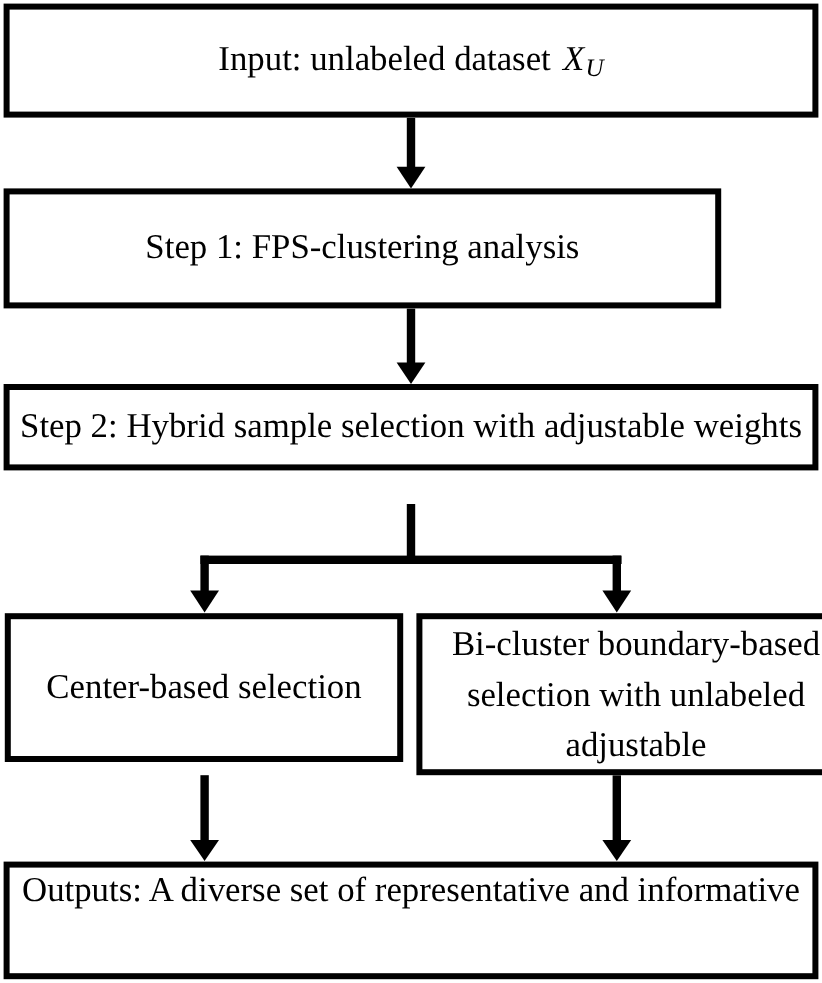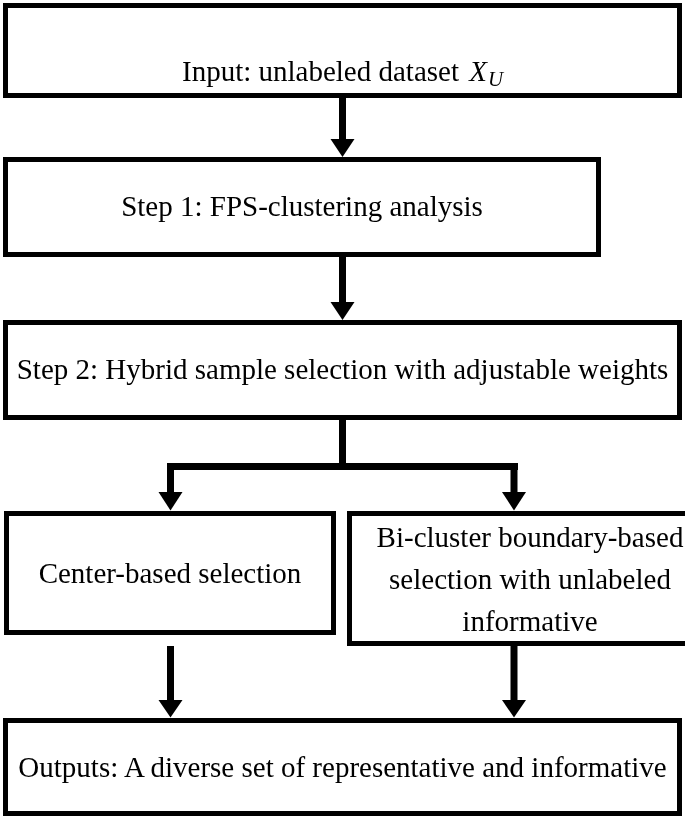--- a/index.html
+++ b/index.html
@@ -23,26 +23,26 @@
     border:5px solid var(--ink);
     background:var(--bg);
     display:flex;
     flex-direction:column;
     align-items:center;
     justify-content:center;
     text-align:center;
     font-size:29px;
     line-height:1.28;
   }
-  .box-input   { left:3px;   top:3px;   width:679px; height:95px;justify-content:flex-end;  }
+  .box-input   { left:3px;   top:3px;   width:679px; height:95px;  }
   .box-step1   { left:3px;   top:157px; width:598px; height:100px; }
-  .box-step2   { left:3px;   top:320px; width:679px; height:100px; }
+  .box-step2   { left:3px;   top:320px; width:679px; height:72px; }
   .box-center  { left:4px;   top:511px; width:332px; height:124px; }
   .box-bicluster { left:347px; top:511px; width:366px; height:135px; }
-  .box-outputs { left:3px;   top:718px; width:679px; height:98px;  }
+  .box-outputs { left:3px;   top:718px; width:679px; height:98px;justify-content:space-between;  }
   .box-center .line, .box-bicluster .line { line-height:42px; }
   .box-outputs .line { line-height:38px; }
   .mvar { font-style:italic; padding-left:3px; }
   .msub { font-style:italic; font-size:0.72em; vertical-align:-0.24em; padding-left:1px; }
 </style>
 </head>
 <body>
 
 <div class="canvas">
 
@@ -85,20 +85,20 @@
     <div class="line">Step 2: Hybrid sample selection with adjustable weights</div>
   </div>
 
   <div class="box box-center">
     <div class="line">Center-based selection</div>
   </div>
 
   <div class="box box-bicluster">
     <div class="line">Bi-cluster boundary-based</div>
     <div class="line">selection with unlabeled</div>
-    <div class="line">informative</div>
+    <div class="line">adjustable</div>
   </div>
 
   <div class="box box-outputs">
     <div class="line">Outputs: A diverse set of representative and informative</div>
   </div>
 
 </div>
 
 </body></html>

